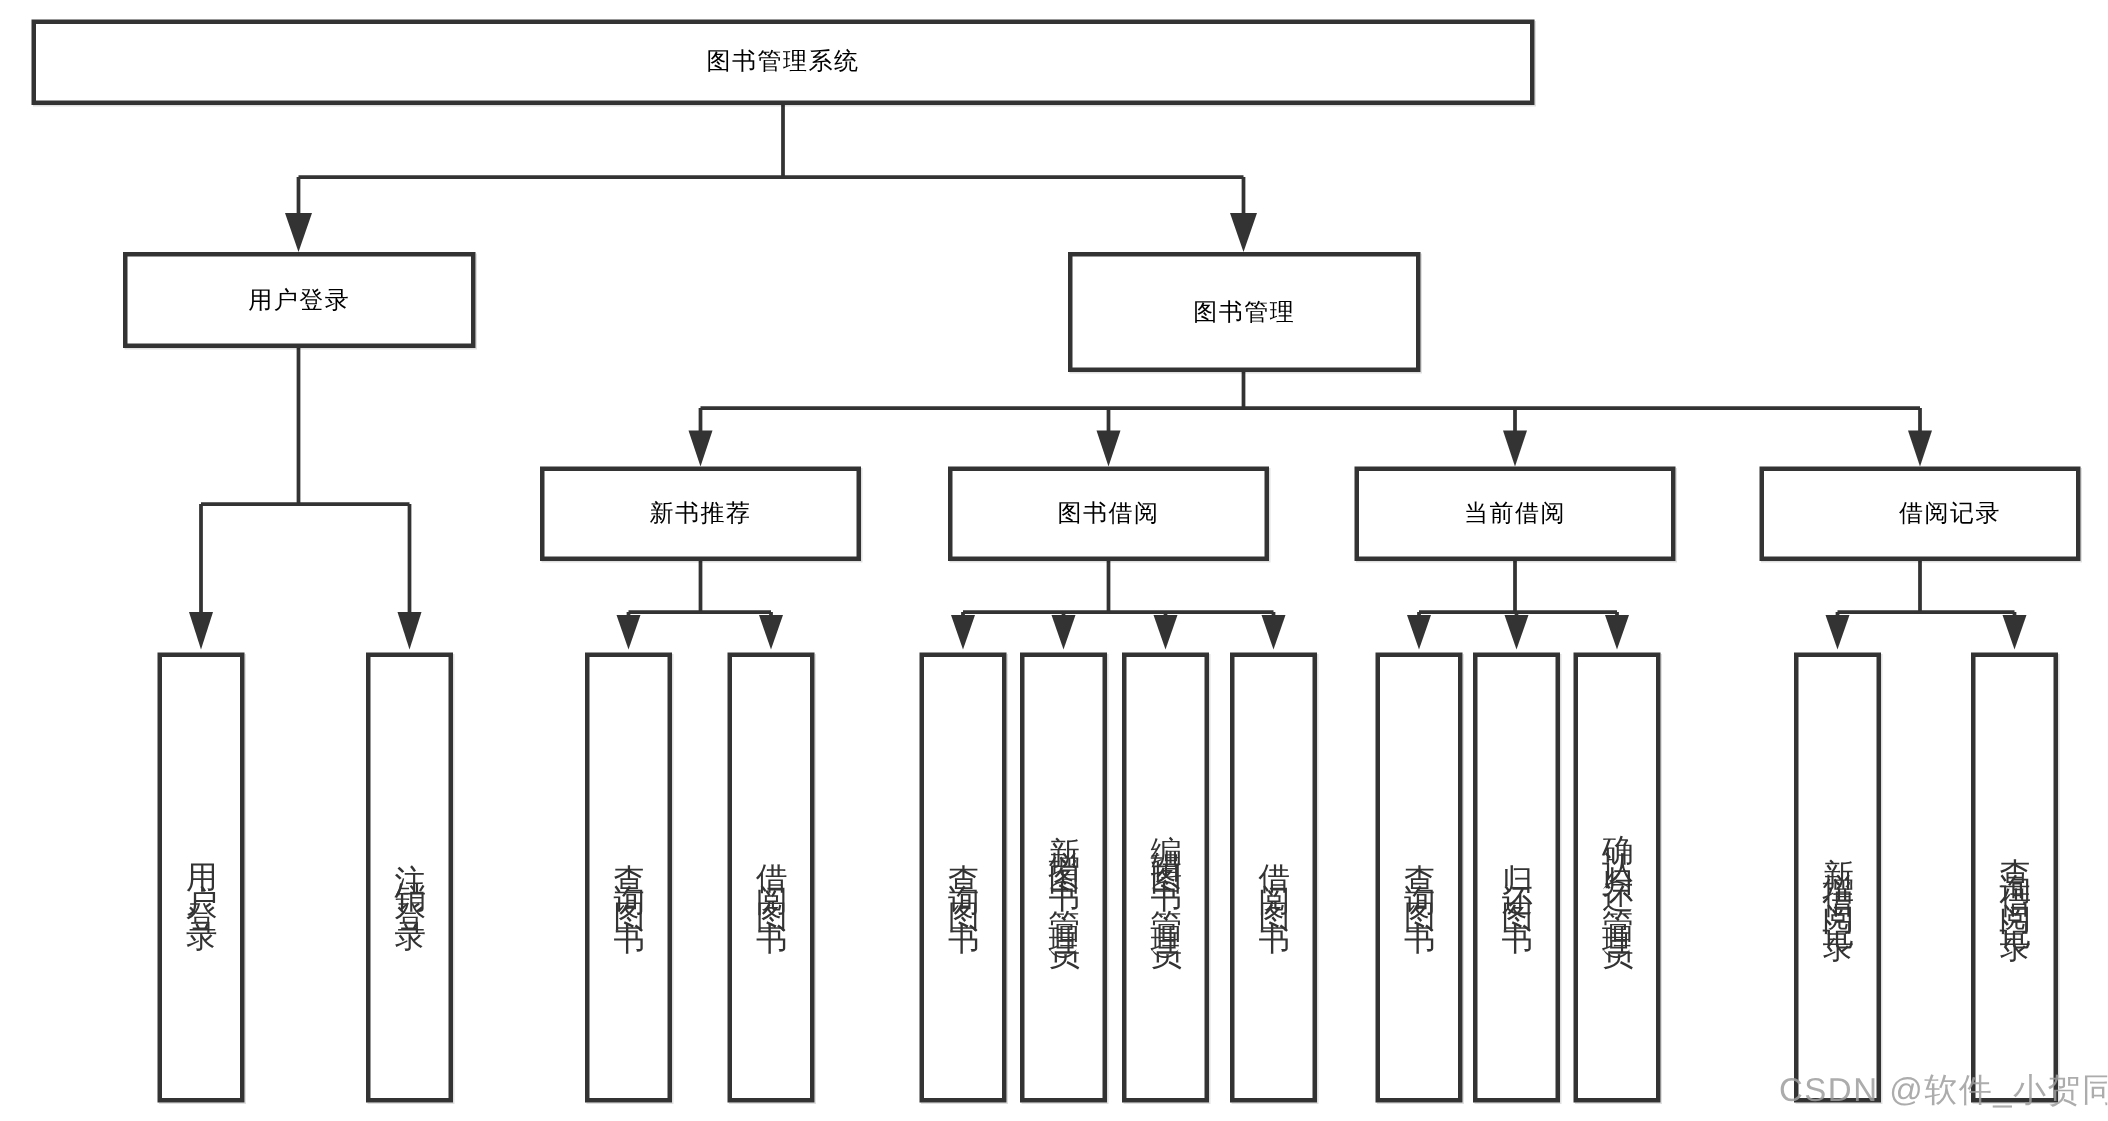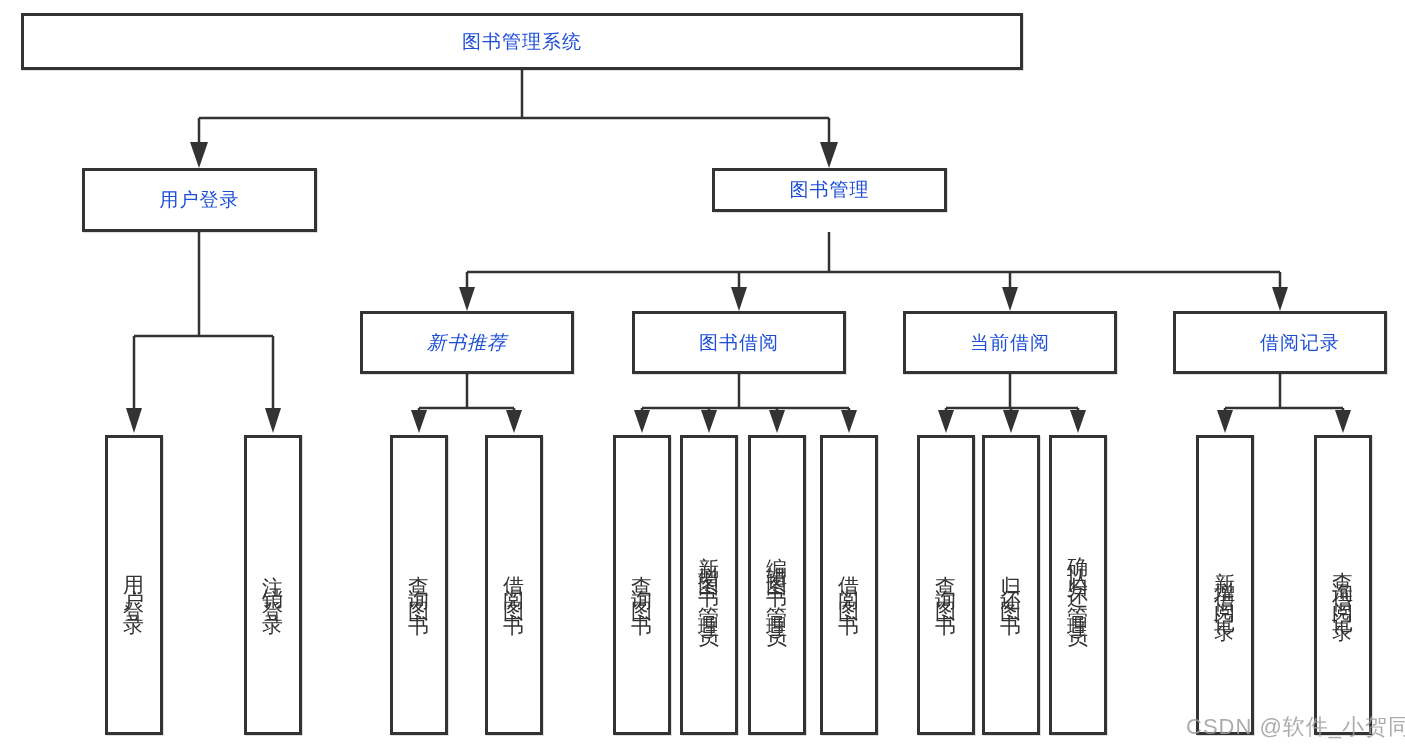--- a/index.html
+++ b/index.html
@@ -31,23 +31,23 @@
     position: absolute;
     box-sizing: border-box;
     border: 3px solid #333333;
     background: #ffffff;
     display: flex;
     align-items: center;
     justify-content: center;
     box-shadow: 1px 1px 0 rgba(0,0,0,0.12);
   }
   .hlabel {
-    font-size: 19px;
+    font-size: 16px;
     letter-spacing: 1px;
-    color: #1d4ed8;
+    color: #000000;
     white-space: nowrap;
   }
   .leaf { width: 58px; height: 300px; top: 435px; }
   .vlabel {
     writing-mode: vertical-rl;
     text-orientation: mixed;
     font-size: 21px;
     line-height: 1;
     letter-spacing: 10px;
     color: #333333;
@@ -147,25 +147,25 @@
     </g>
   </svg>
 
   <div class="box" style="left:21px; top:13px; width:1002px; height:57px;">
     <span class="hlabel">图书管理系统</span>
   </div>
 
   <div class="box" style="left:82px; top:168px; width:235px; height:64px;">
     <span class="hlabel">用户登录</span>
   </div>
-  <div class="box" style="left:712px; top:168px; width:235px; height:44px;">
+  <div class="box" style="left:712px; top:168px; width:235px; height:80px;">
     <span class="hlabel">图书管理</span>
   </div>
 
-  <div class="box" style="left:360px; top:311px; width:214px; height:63px;font-style:italic;">
+  <div class="box" style="left:360px; top:311px; width:214px; height:63px;">
     <span class="hlabel">新书推荐</span>
   </div>
   <div class="box" style="left:632px; top:311px; width:214px; height:63px;">
     <span class="hlabel">图书借阅</span>
   </div>
   <div class="box" style="left:903px; top:311px; width:214px; height:63px;">
     <span class="hlabel">当前借阅</span>
   </div>
   <div class="box" style="left:1173px; top:311px; width:214px; height:63px;padding-left:40px;">
     <span class="hlabel">借阅记录</span>

